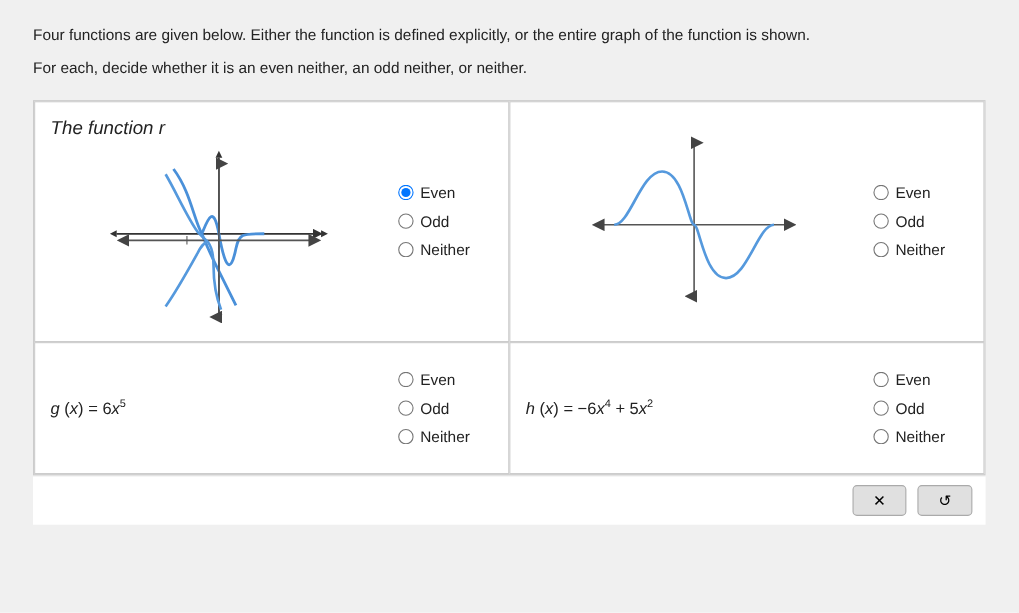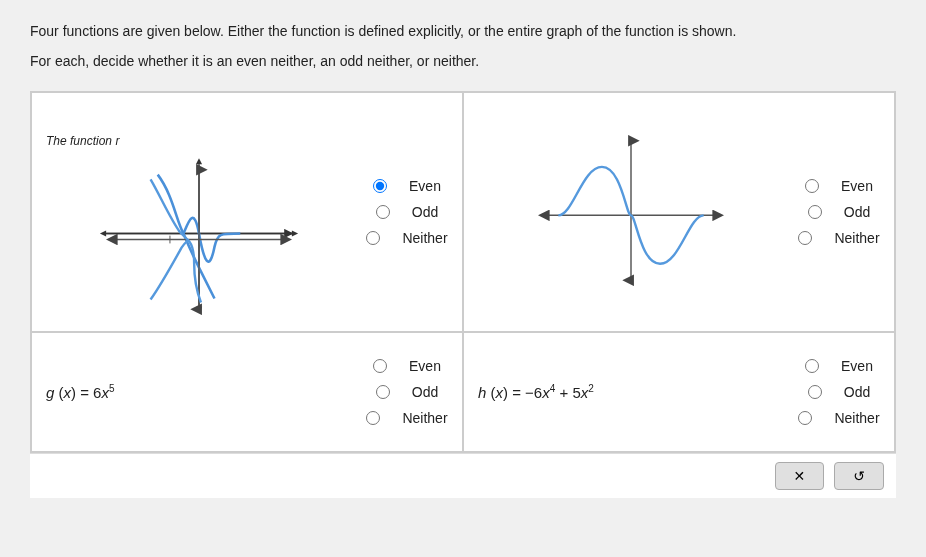--- a/index.html
+++ b/index.html
@@ -41,34 +41,32 @@
     }
     .cell-options {
       display: flex;
       flex-direction: column;
       gap: 10px;
       min-width: 90px;
     }
     .radio-label {
       display: flex;
       align-items: center;
-      gap: 22px;
+      gap: 6px;
       cursor: pointer;
-      justify-content: center;
     }
     .radio-label input[type="radio"] {
       width: 14px;
       height: 14px;
       cursor: pointer;
     }
     .graph-title {
-      font-size: 12px;
+      font-size: 17px;
       margin-bottom: 6px;
       font-style: italic;
-      margin-top: 27px;
     }
     .graph-title span {
       font-style: italic;
     }
     svg.graph {
       width: 100%;
       height: 160px;
     }
     .formula-cell {
       font-size: 15px;

